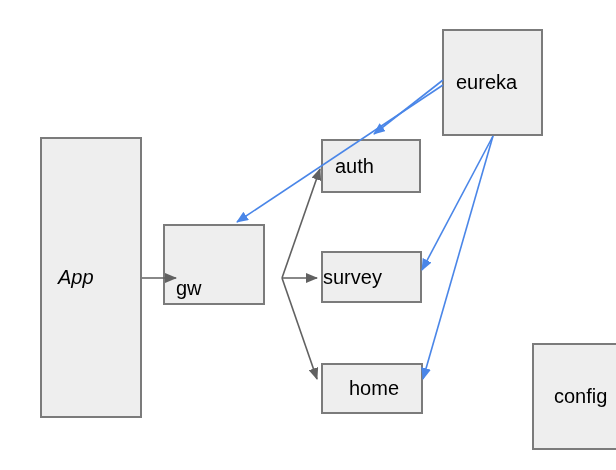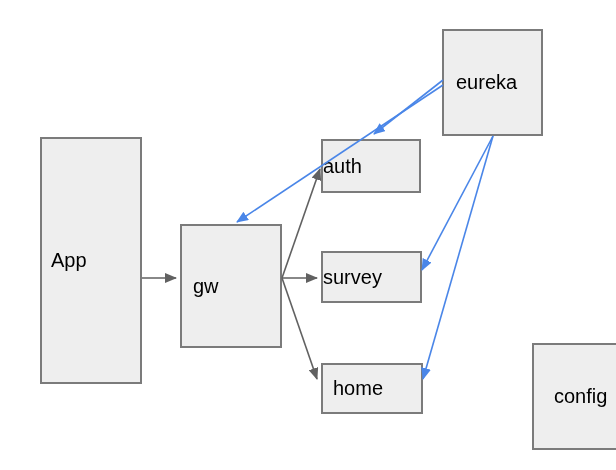--- a/index.html
+++ b/index.html
@@ -27,25 +27,25 @@
   .node .line { display: block; }
   #edges {
     position: absolute;
     left: 0; top: 0;
     width: 616px;
     height: 470px;
     pointer-events: none;
     z-index: 5;
   }
   
-  #n-app    { left: 40px;  top: 137px; width: 102px; height: 247px; padding-left: 9px; }
-  #n-gw     { left: 180px; top: 224px; width: 102px; height: 124px; padding-left: 11px; }
-  #n-auth   { left: 321px; top: 139px; width: 100px; height: 54px;  }
+  #n-app    { left: 40px;  top: 137px; width: 102px; height: 281px; padding-left: 16px; font-style: italic; }
+  #n-gw     { left: 163px; top: 224px; width: 102px; height: 81px; padding-left: 11px; justify-content: flex-end; }
+  #n-auth   { left: 321px; top: 139px; width: 100px; height: 54px;  padding-left: 12px; }
   #n-survey { left: 321px; top: 251px; width: 101px; height: 52px;   }
-  #n-home   { left: 321px; top: 363px; width: 102px; height: 51px;  padding-left: 10px; }
+  #n-home   { left: 321px; top: 363px; width: 102px; height: 51px;  padding-left: 26px; }
   #n-eureka { left: 442px; top: 29px;  width: 101px; height: 107px; padding-left: 12px; }
   #n-config { left: 516px; top: 343px; width: 103px; height: 107px; padding-left: 20px; margin-left: 16px; }
 </style>
 </head>
 <body>
 
 <div class="canvas" style="background: rgb(255, 255, 255);">
 
   <div class="node" id="n-app" style="background: rgb(238, 238, 238); border-color: rgb(123, 123, 123);">
     <span class="line">App</span>

